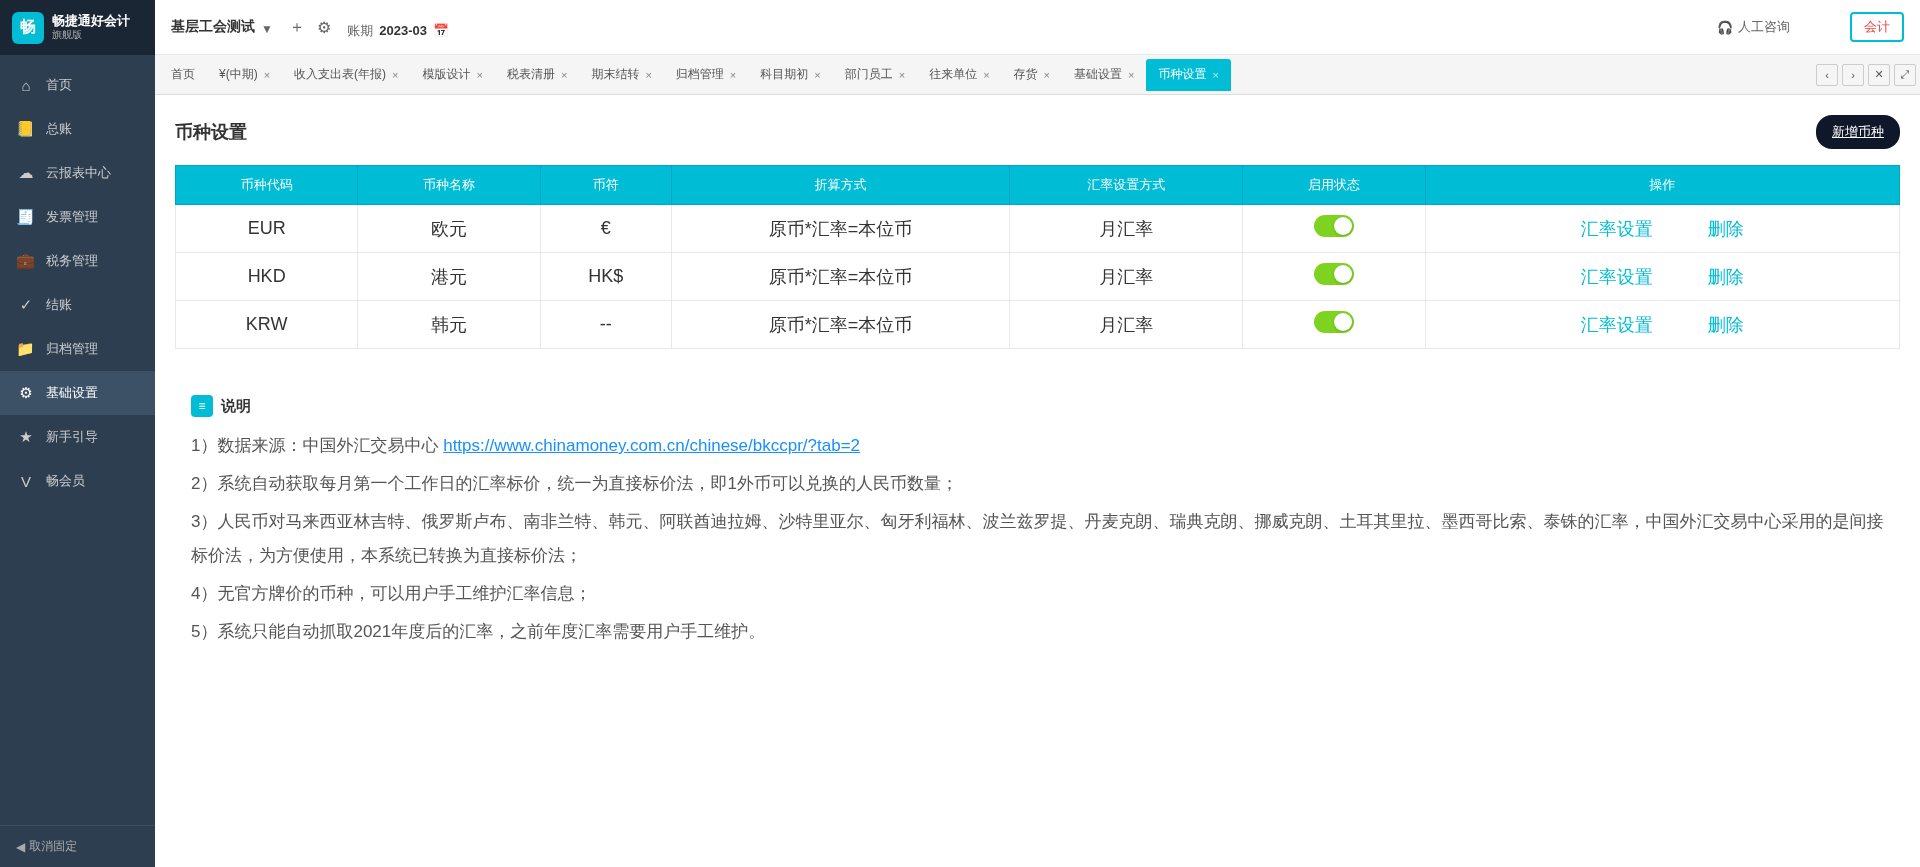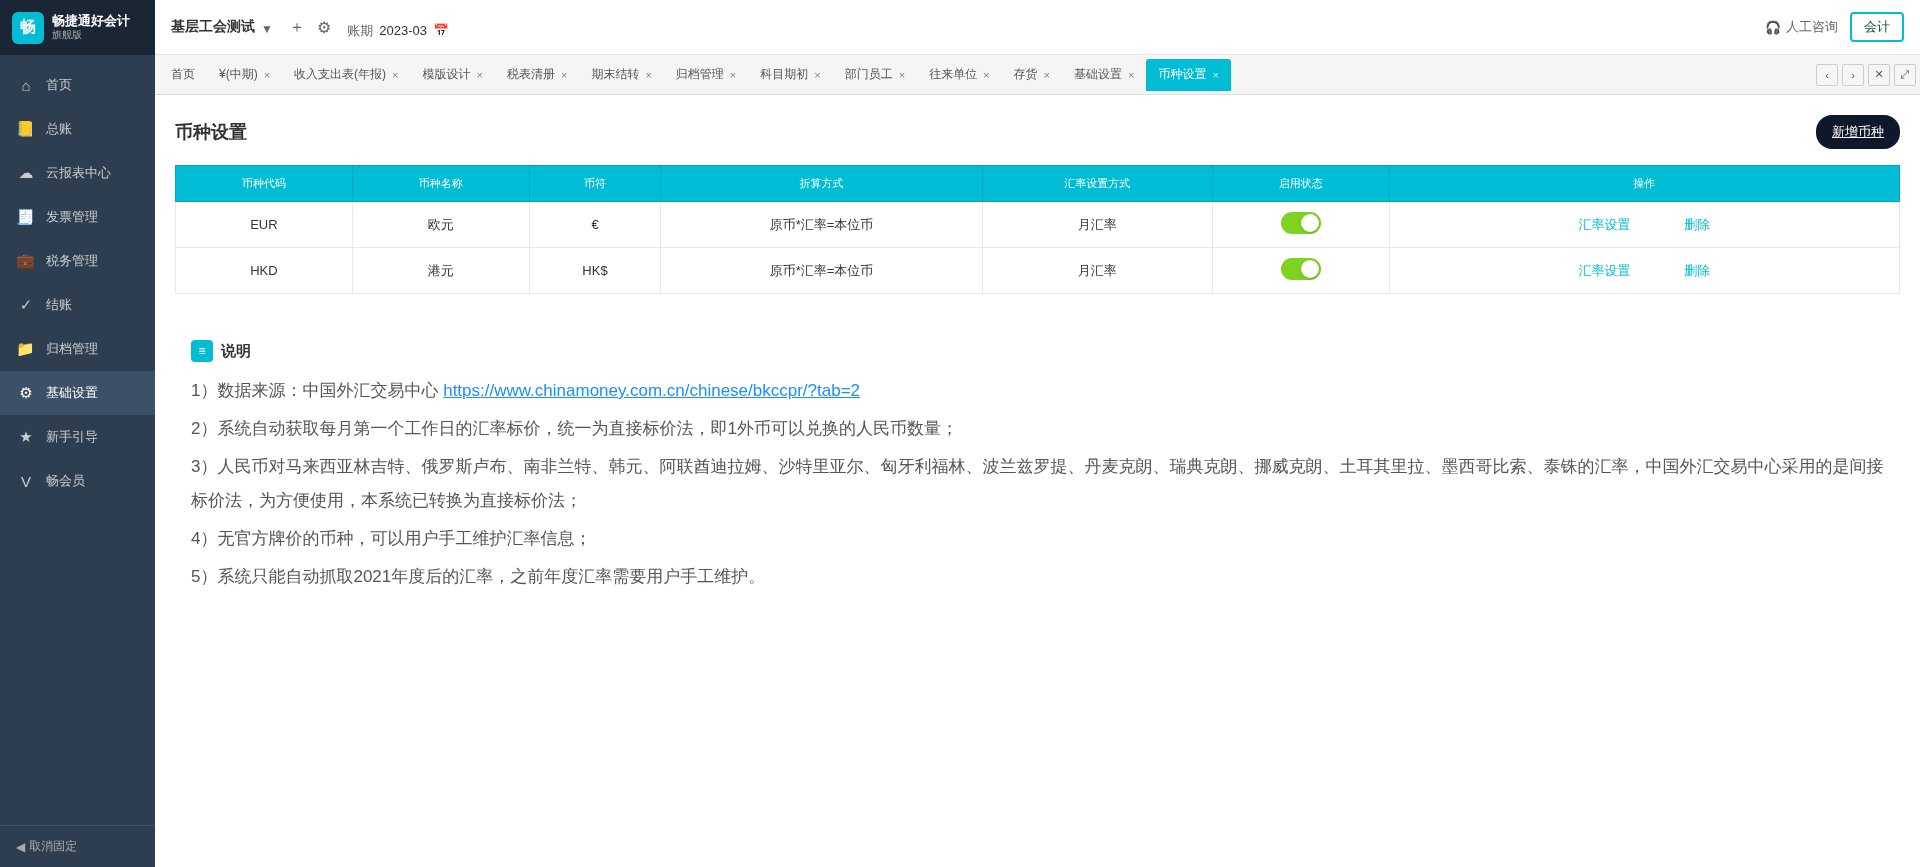--- a/index.html
+++ b/index.html
@@ -121,44 +121,45 @@
     .period-info {
       margin-left: 16px;
       color: #333;
       font-size: 13px;
       display: flex;
       align-items: center;
       gap: 6px;
       margin-top: 7px;
     }
     .period-label { color: #666; }
-    .period-value { color: #333; font-weight: 400; }
+    .period-value { color: #333; font-weight: 700; }
     .period-icon { color: #00bcd4; cursor: pointer; }
     .top-bar-right {
       margin-left: auto;
       display: flex;
       align-items: center;
       gap: 12px;
     }
     .service-btn {
       display: flex;
       align-items: center;
       color: #666;
       font-size: 13px;
       cursor: pointer;
       gap: 4px;
     }
     .account-btn {
       border: 2px solid #00bcd4;
-      color: #14532d;
+      color: #ef4444;
       padding: 4px 12px;
       border-radius: 4px;
       font-size: 13px;
       cursor: pointer;
       font-weight: 500;
+      margin-left: 48px;
     }
 
     
     .tab-bar {
       height: 40px;
       background: #f5f5f5;
       display: flex;
       align-items: center;
       border-bottom: 1px solid #ddd;
       flex-shrink: 0;
@@ -243,34 +244,34 @@
     
     .data-table {
       width: 100%;
       border-collapse: collapse;
     }
     .data-table thead tr {
       background: #00bcd4;
       color: #fff;
     }
     .data-table thead th {
-      padding: 10px 14px;
-      font-size: 11px;
+      padding: 10px 20px;
+      font-size: 13px;
       font-weight: 500;
       text-align: center;
       border: 1px solid #00a8bf;
     }
     .data-table tbody tr {
       border-bottom: 1px solid #e8e8e8;
     }
     .data-table tbody td {
       padding: 10px 14px;
       text-align: center;
       color: #333;
-      font-size: 13px;
+      font-size: 18px;
       border: 1px solid #e8e8e8;
     }
     .action-link {
       color: #00bcd4;
       cursor: pointer;
       text-decoration: none;
       margin: 0 25px;
     }
 
     
@@ -530,20 +531,38 @@
         <div class="toggle-track">
           <div class="toggle-thumb"></div>
         </div>
       </div>
     </td>
     <td>
       <a class="action-link">汇率设置</a>
       <a class="action-link">删除</a>
     </td>
   </tr>
+          <tr>
+    <td>KRW</td>
+    <td>韩元</td>
+    <td>--</td>
+    <td>原币*汇率=本位币</td>
+    <td>月汇率</td>
+    <td>
+      <div class="toggle-switch">
+        <div class="toggle-track">
+          <div class="toggle-thumb"></div>
+        </div>
+      </div>
+    </td>
+    <td>
+      <a class="action-link">汇率设置</a>
+      <a class="action-link">删除</a>
+    </td>
+  </tr>
         </tbody>
     </table>
 
     <div class="notice-section">
       <div class="notice-title">
         <div class="notice-icon">≡</div>
         <span>说明</span>
       </div>
       <ul class="notice-list" id="notice-list">
 

